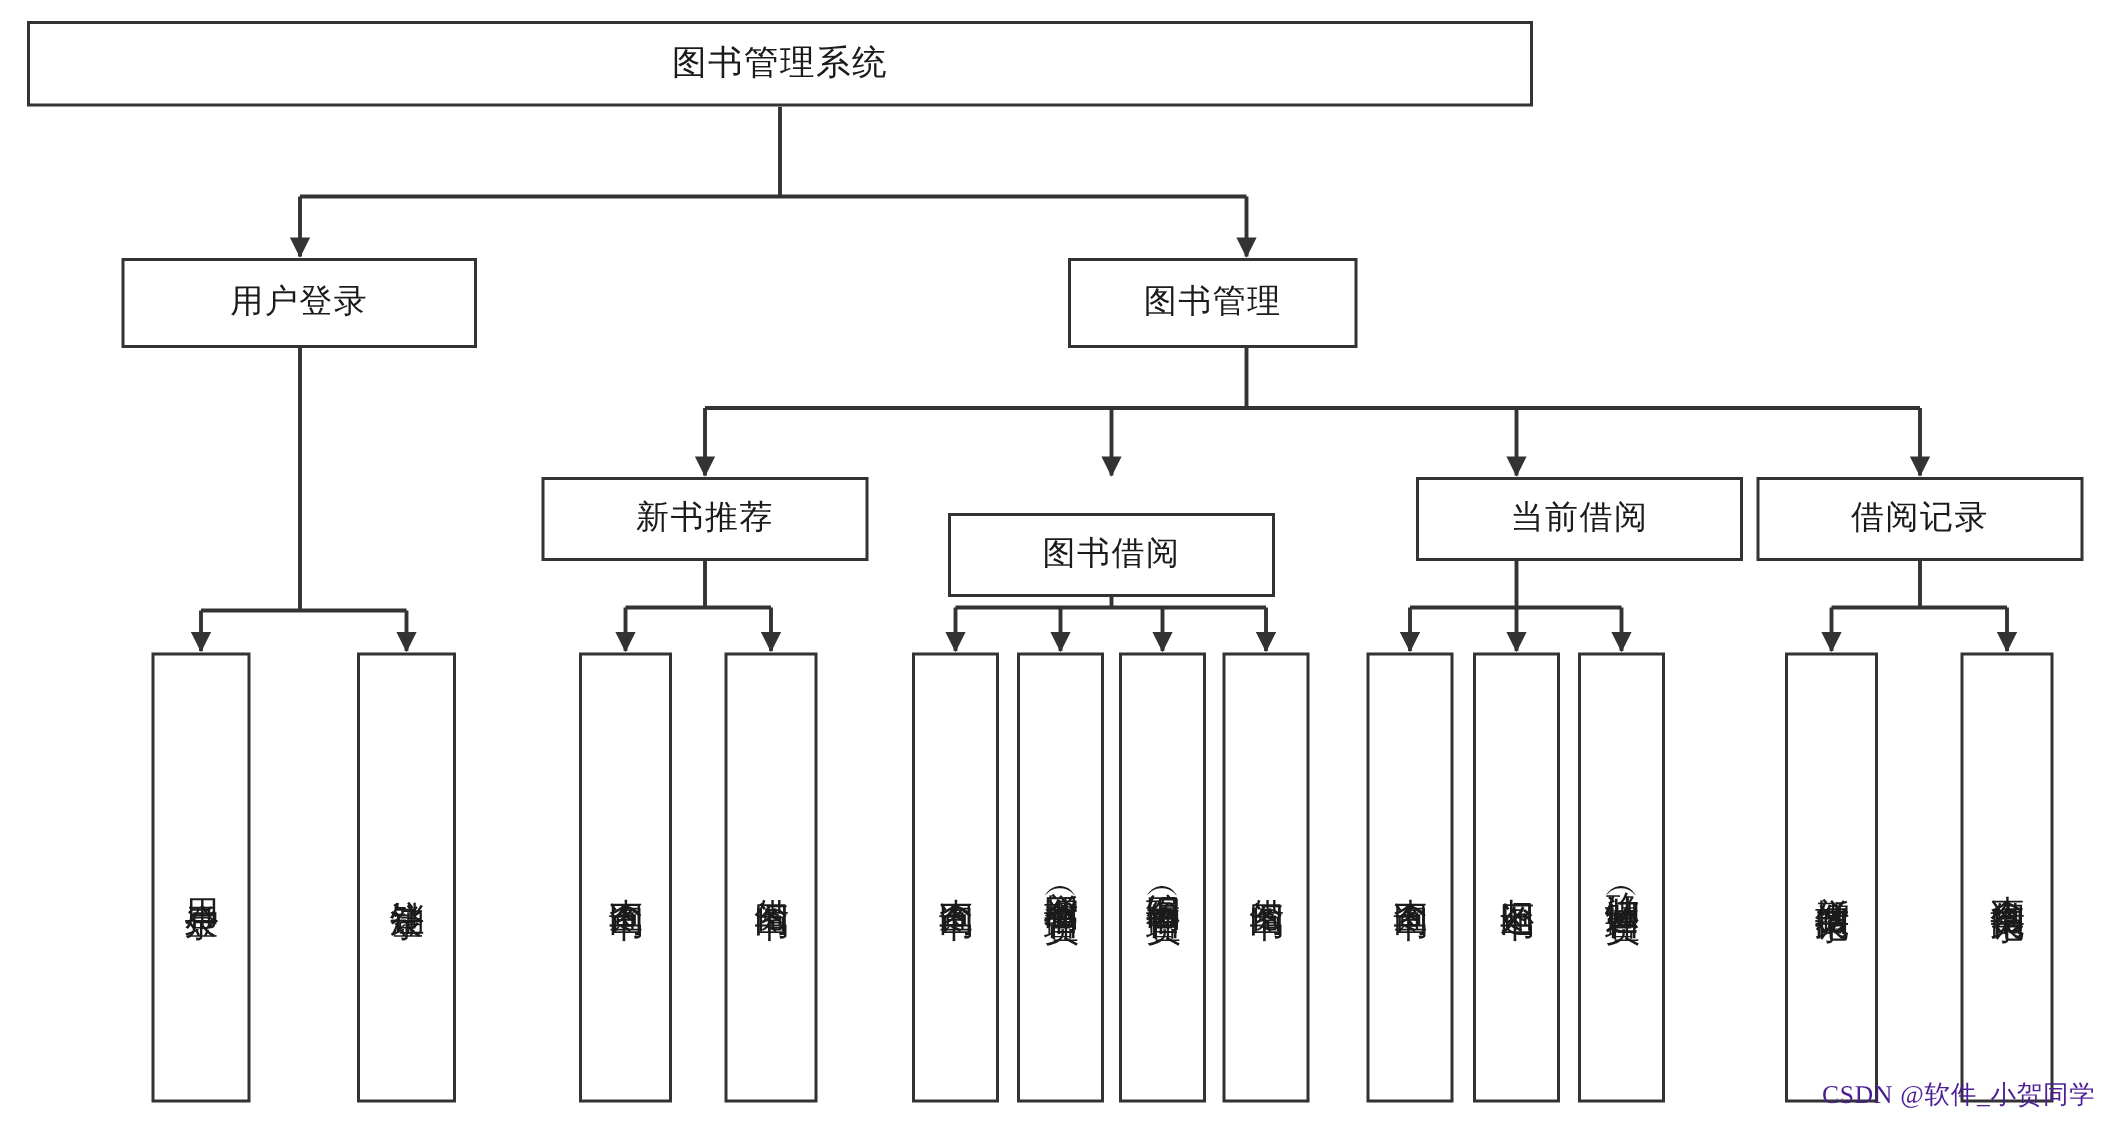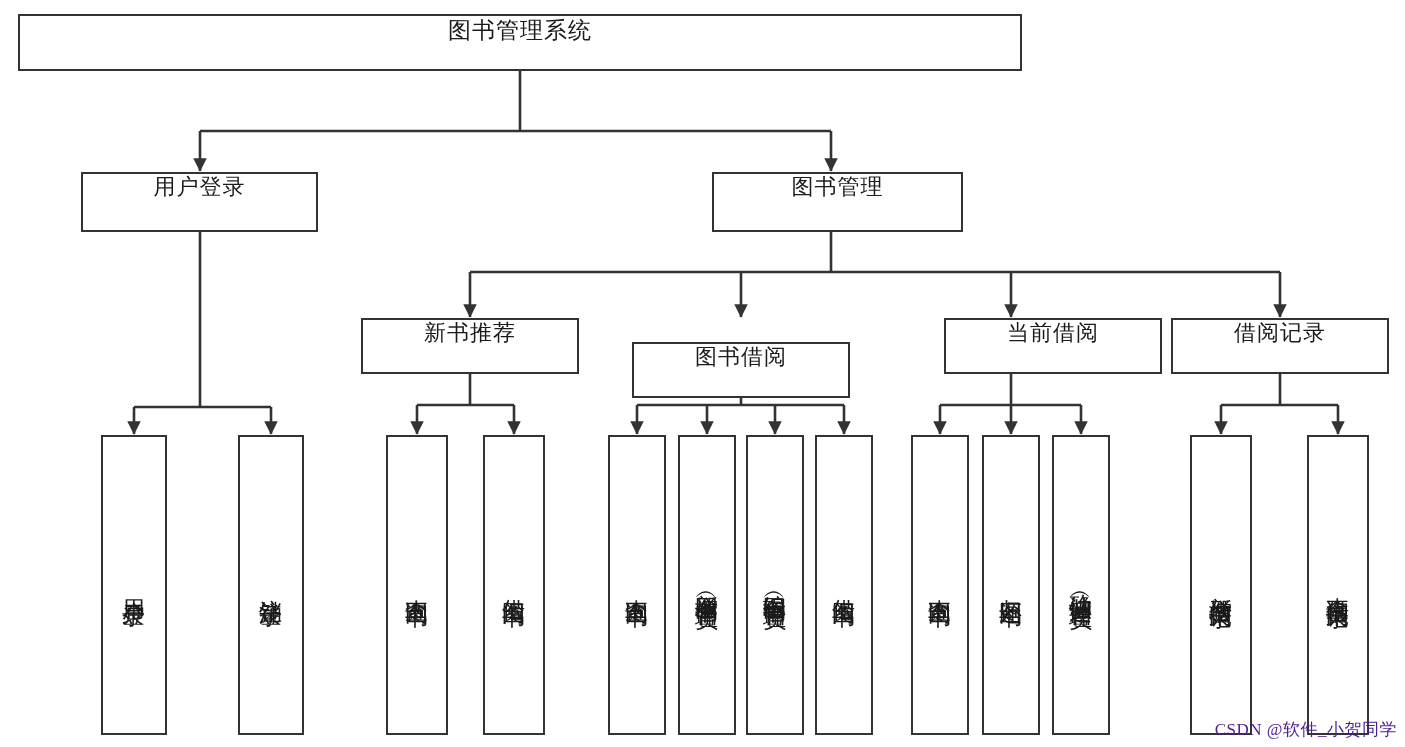--- a/index.html
+++ b/index.html
@@ -25,21 +25,21 @@
     width: 1405px;
     height: 747px;
     pointer-events: none;
   }
   .node {
     position: absolute;
     box-sizing: border-box;
     border: 2px solid #333333;
     background: #ffffff;
     display: flex;
-    align-items: flex-start;
+    align-items: center;
     justify-content: center;
     color: #1b1b1b;
     line-height: 1.22;
     text-align: center;
   }
   .node.horiz {
     font-size: 22px;
     letter-spacing: 1px;
   }
   .node.vert {
@@ -118,21 +118,21 @@
       </g>
   </svg>
 
   <div id="nodes">
       <div class="node horiz root" style="left: 18px; top: 14px; width: 1004px; height: 57px;">
         <span class="nlabel">图书管理系统</span>
       </div>
       <div class="node horiz" style="left: 81px; top: 172px; width: 237px; height: 60px;">
         <span class="nlabel">用户登录</span>
       </div>
-      <div class="node horiz" style="left: 712px; top: 172px; width: 251px; height: 60px;">
+      <div class="node horiz" style="left: 712px; top: 172px; width: 193px; height: 60px;">
         <span class="nlabel">图书管理</span>
       </div>
       <div class="node horiz" style="left: 361px; top: 318px; width: 218px; height: 56px;">
         <span class="nlabel">新书推荐</span>
       </div>
       <div class="node horiz" style="left: 632px; top: 318px; width: 218px; height: 56px; margin-top: 24px;">
         <span class="nlabel">图书借阅</span>
       </div>
       <div class="node horiz" style="left: 902px; top: 318px; width: 218px; height: 56px; margin-left: 42px;">
         <span class="nlabel">当前借阅</span>

